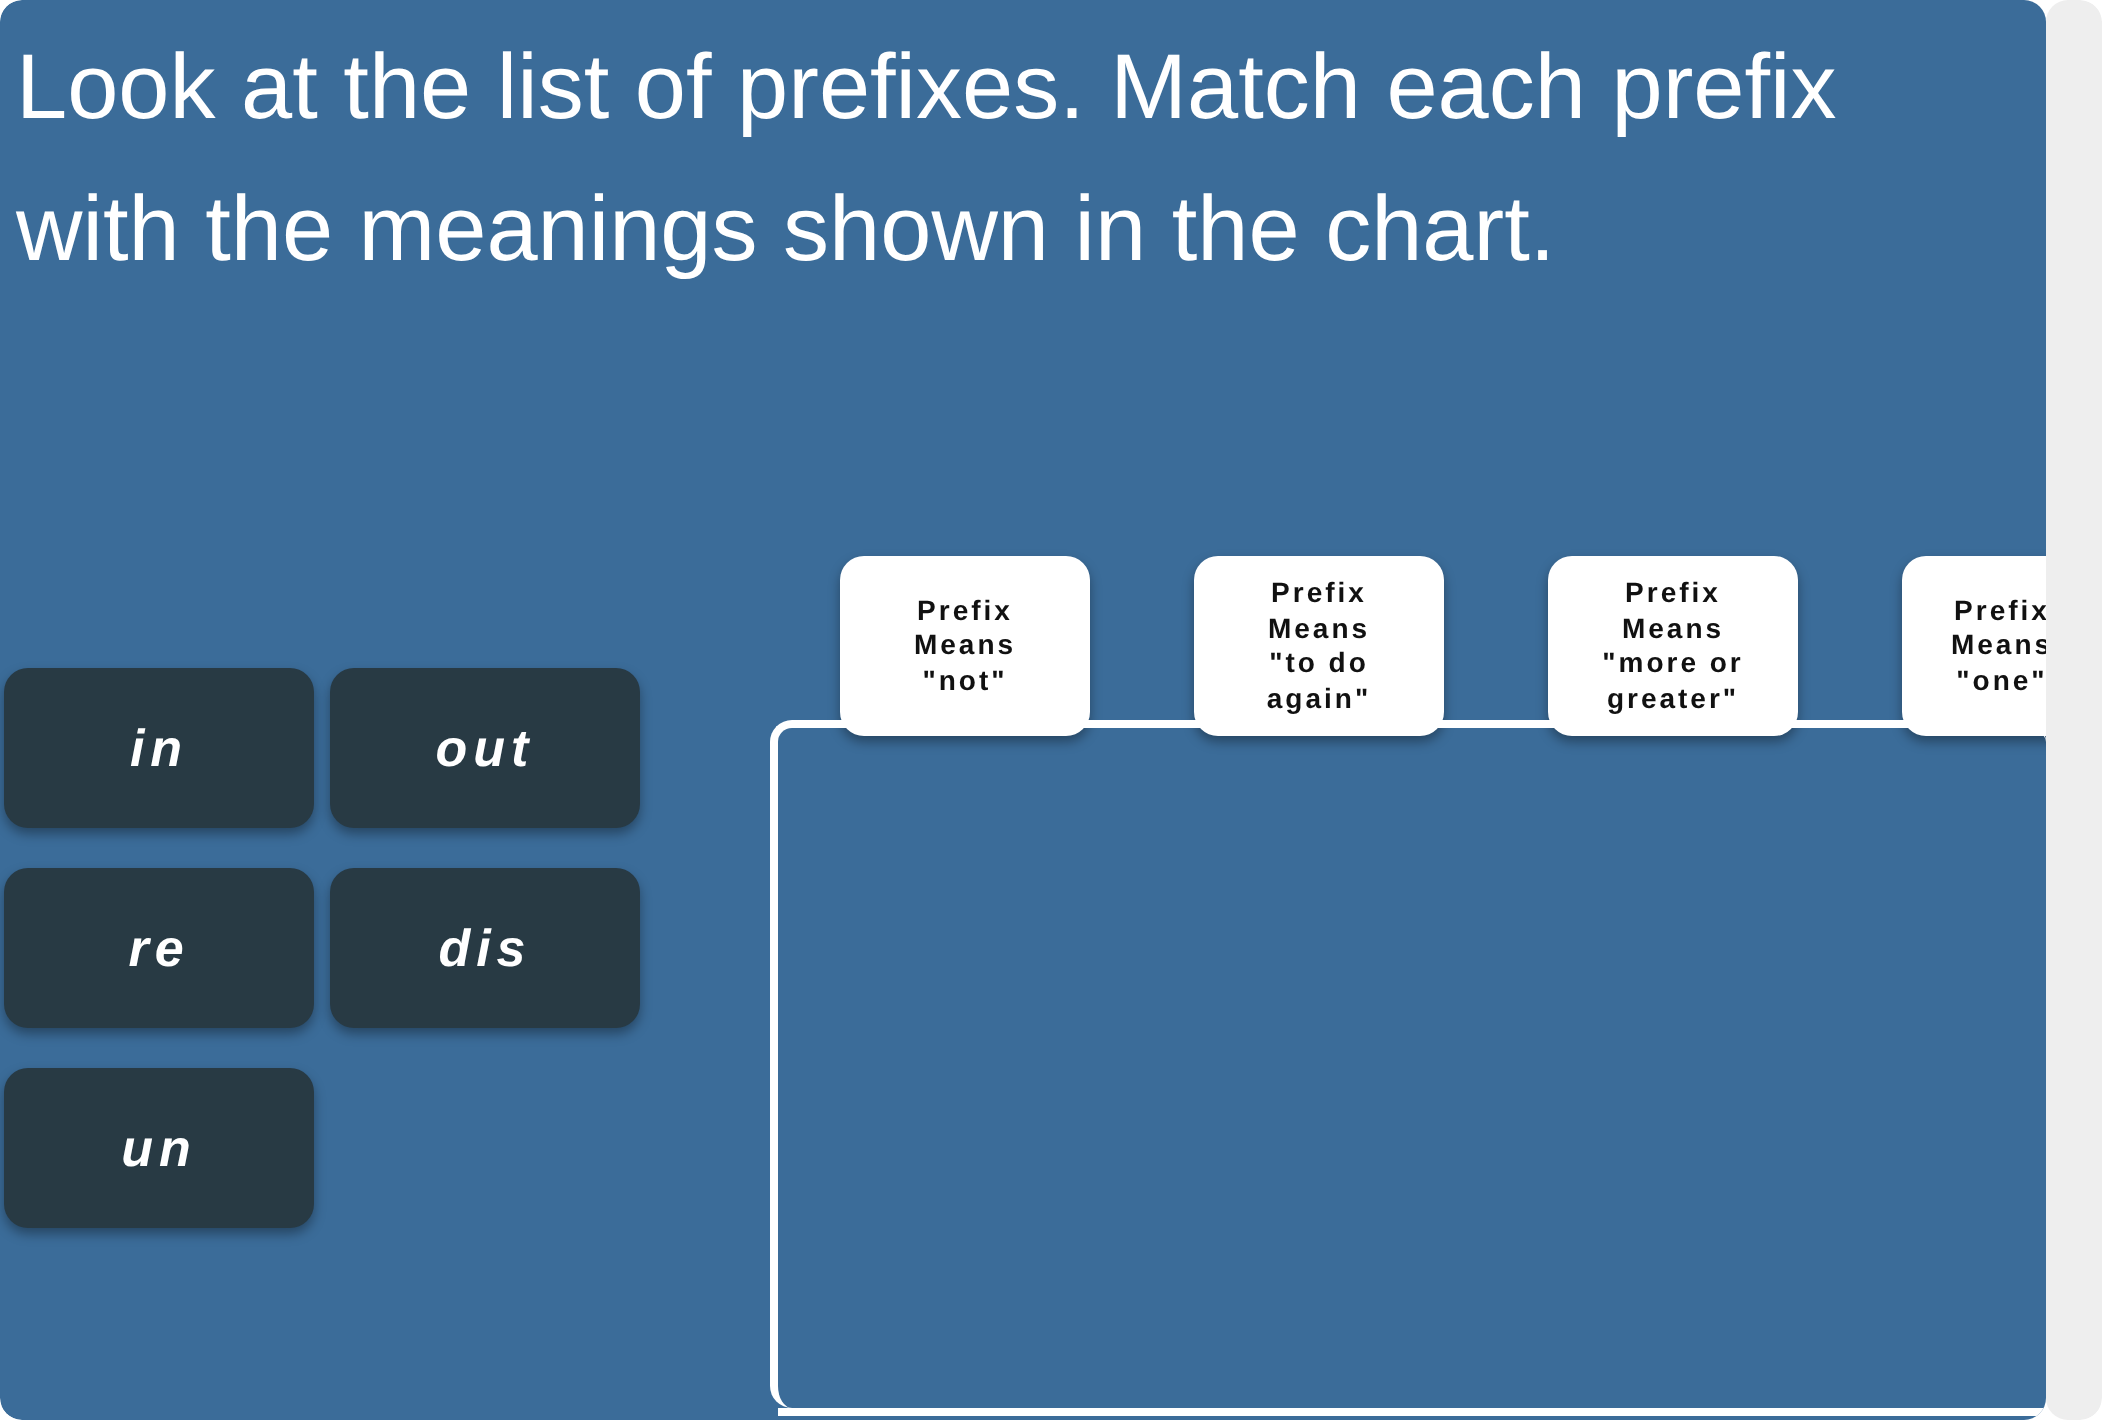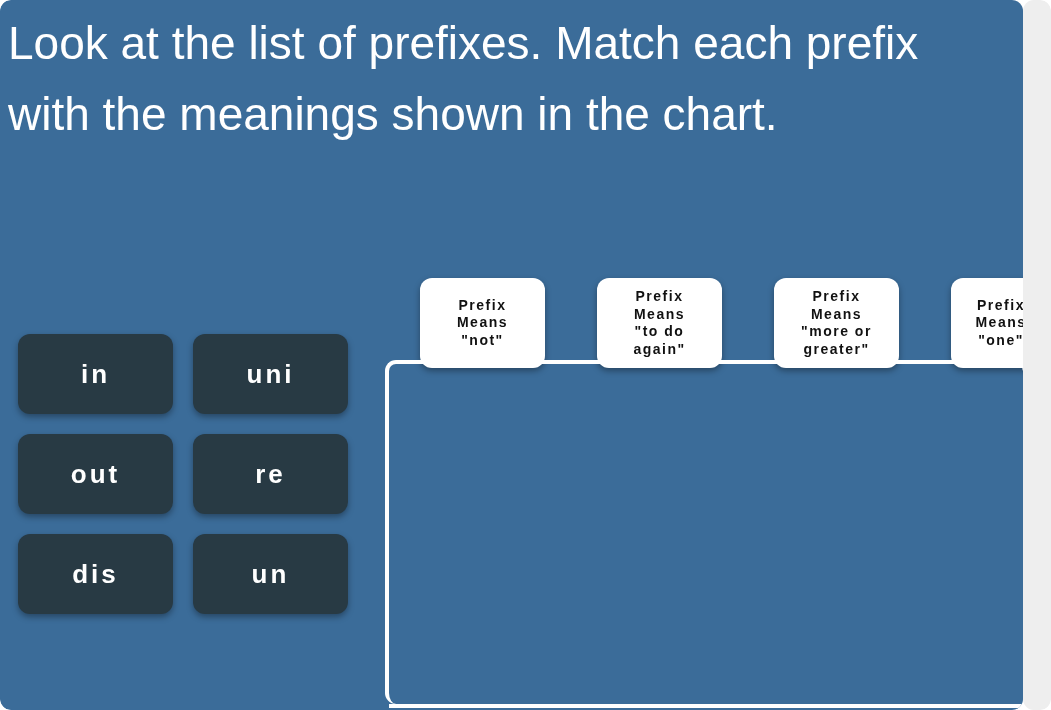--- a/index.html
+++ b/index.html
@@ -22,26 +22,27 @@
   .instruction {
     color: #ffffff;
     font-size: 46px;
     line-height: 1.55;
     padding: 8px 14px 0 8px;
     font-weight: 400;
   }
 
   .tiles {
     position: absolute;
-    left: 18px;
+    left: 2px;
     top: 334px;
     display: grid;
     grid-template-columns: 155px 155px;
     grid-template-rows: 80px 80px 80px;
-    gap: 20px 20px;
+    gap: 20px 8px;
+    font-style: italic;
   }
   .tile {
     background: #283a44;
     color: #ffffff;
     border-radius: 12px;
     display: flex;
     align-items: center;
     justify-content: center;
     font-size: 26px;
     font-weight: 700;
@@ -100,21 +101,20 @@
 </style>
 </head>
 <body>
 
 <div class="stage">
 
   <div class="instruction">Look at the list of prefixes. Match each prefix with the meanings shown in the chart.</div>
 
   <div class="tiles">
     <div class="tile">in</div>
-    <div class="tile">uni</div>
     <div class="tile">out</div>
     <div class="tile">re</div>
     <div class="tile">dis</div>
     <div class="tile">un</div>
   </div>
 
   <div class="headers">
     <div class="hdr">
       <span>Prefix</span>
       <span>Means</span>

